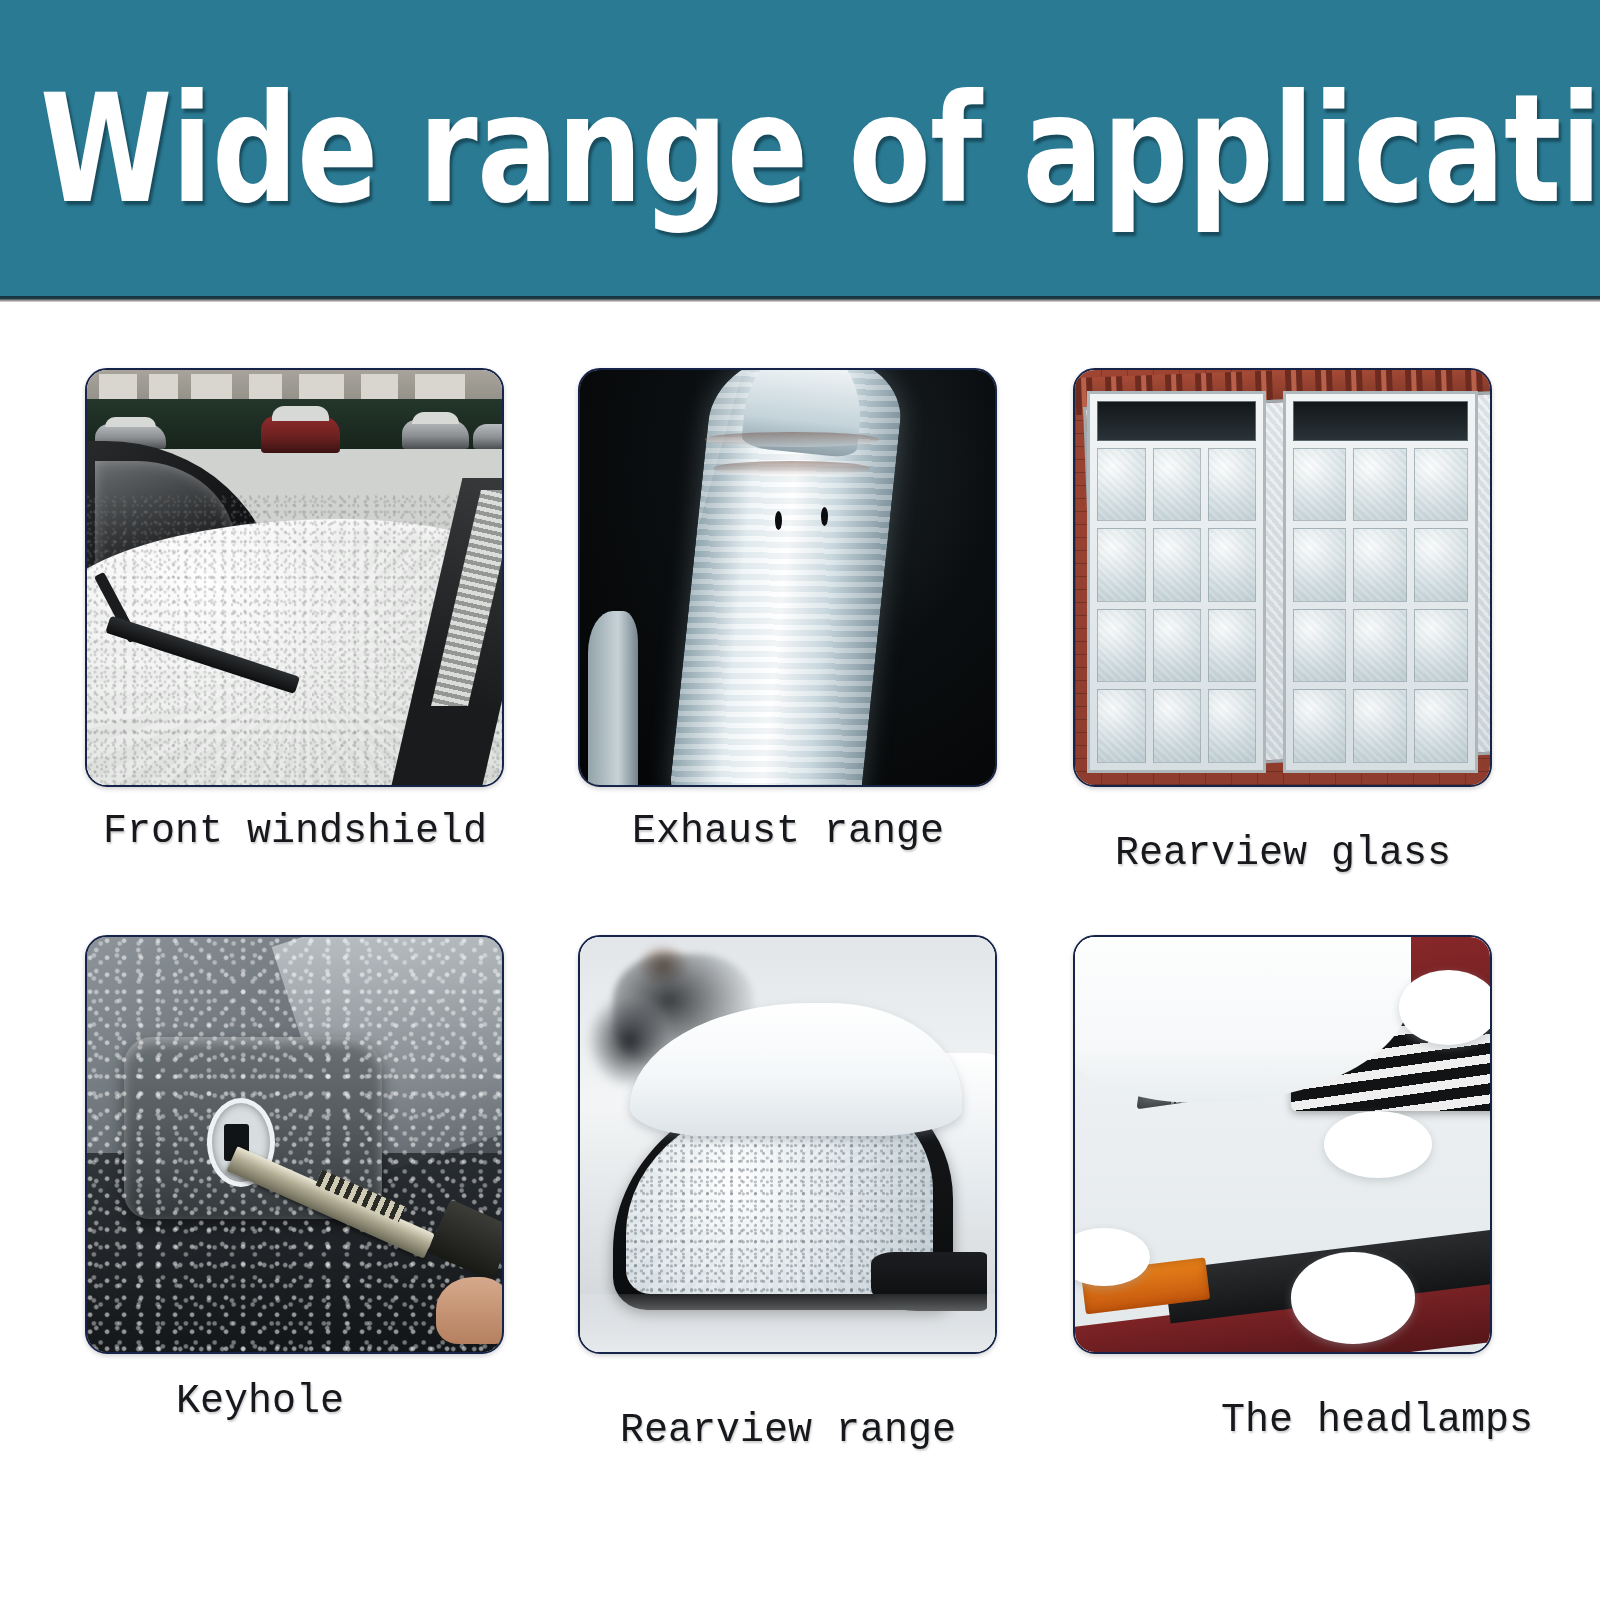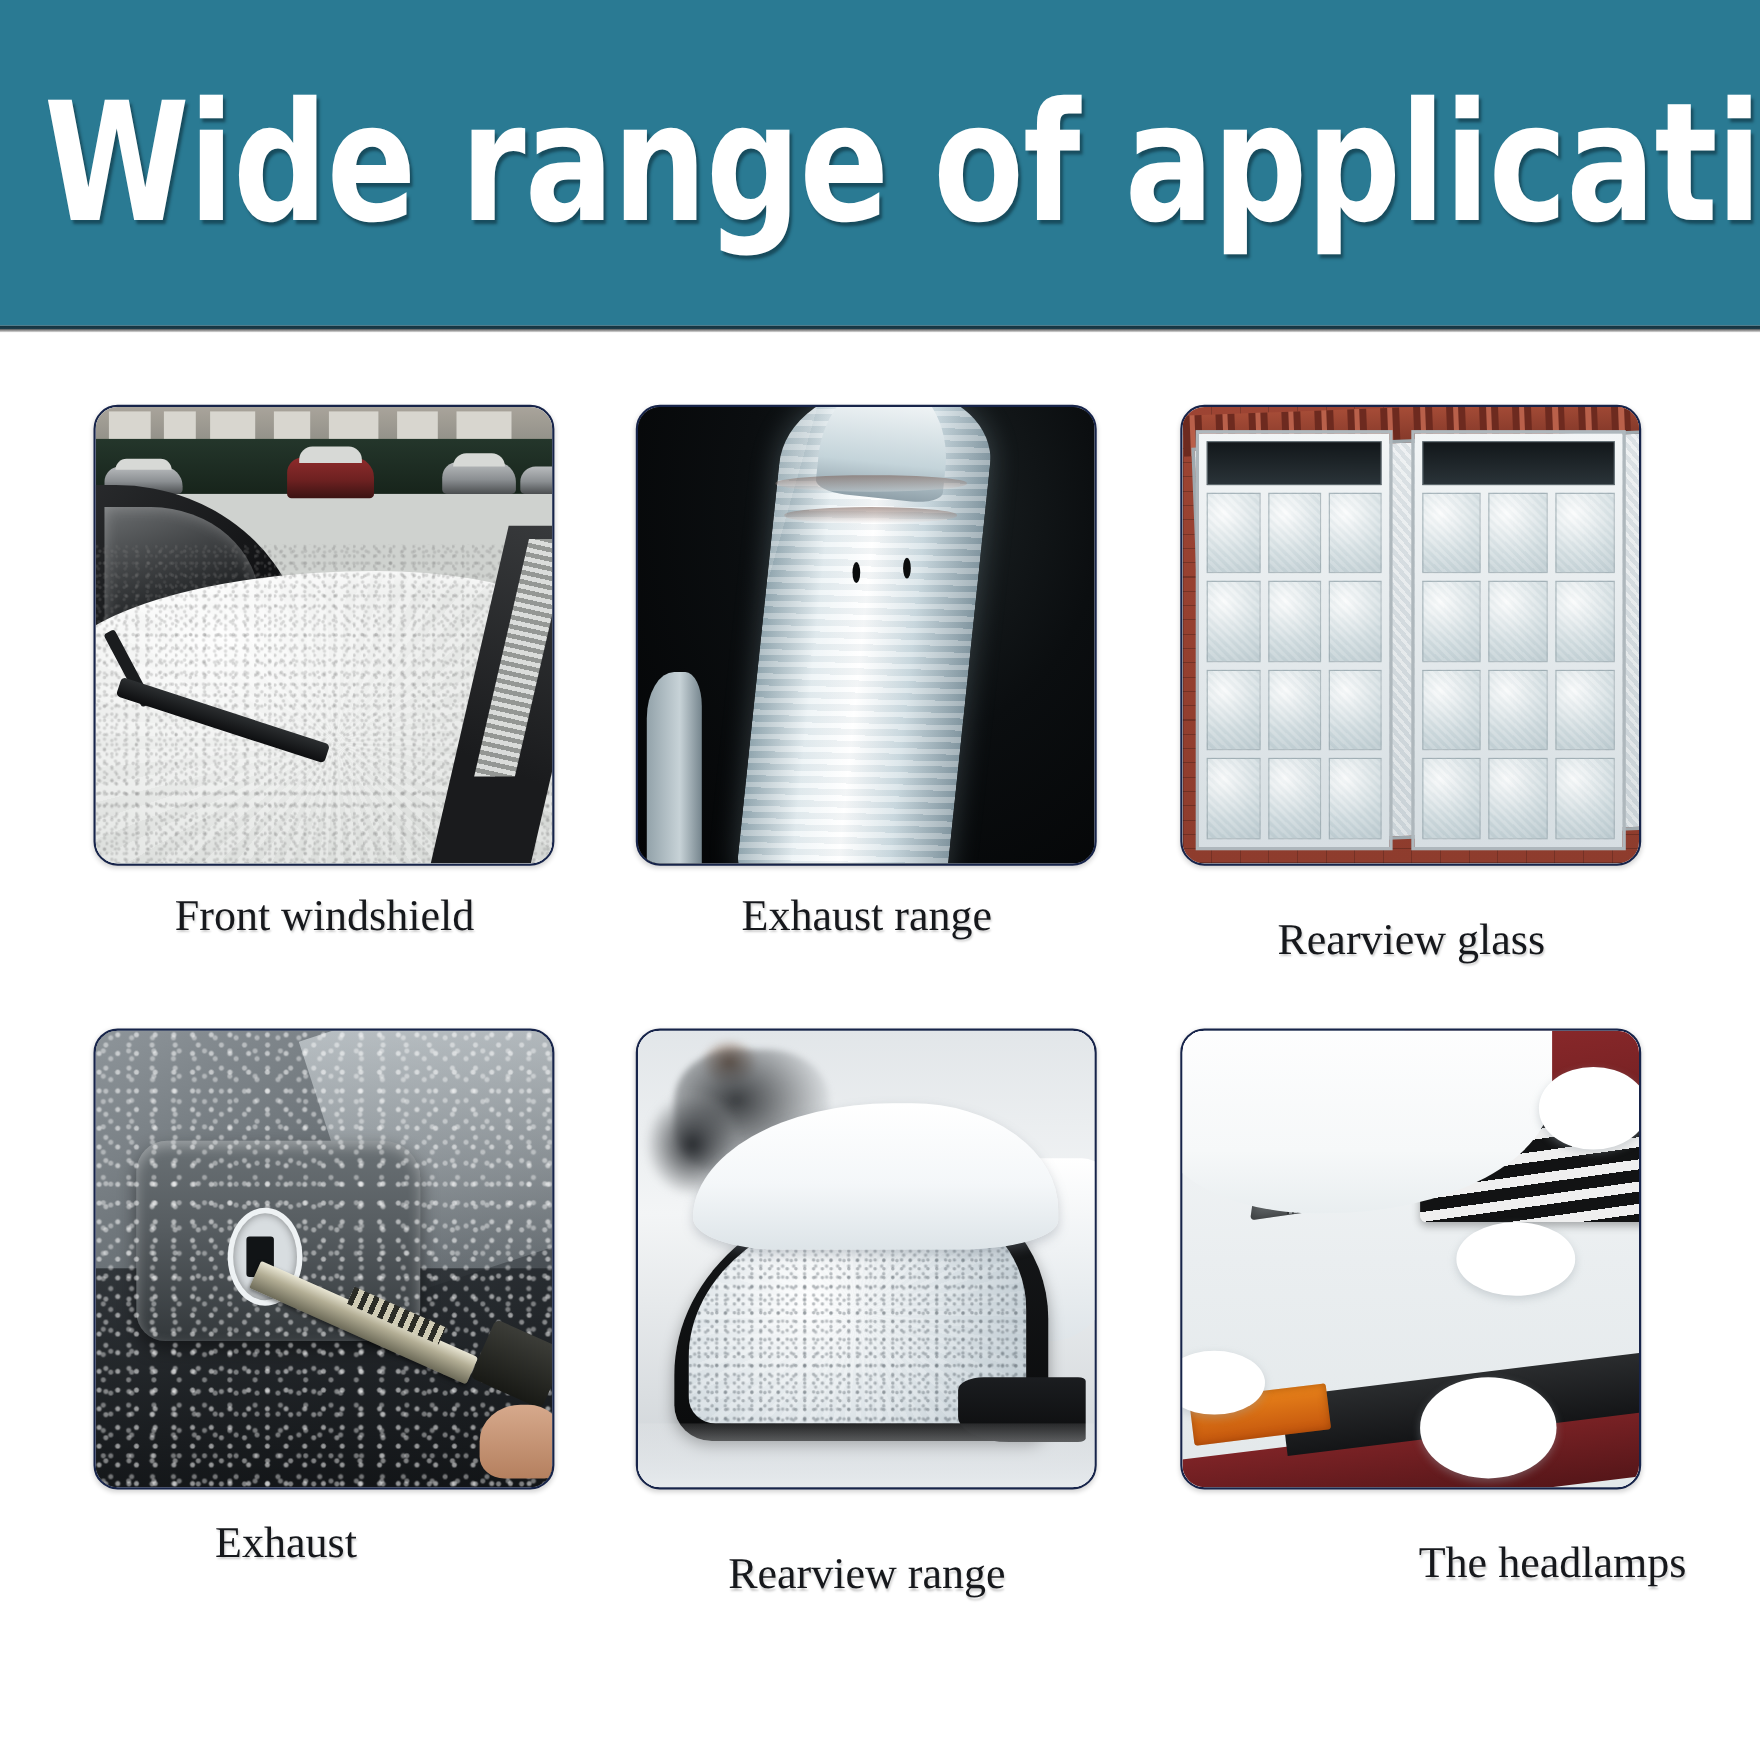--- a/index.html
+++ b/index.html
@@ -47,21 +47,21 @@
     overflow:hidden;
     background:#dfe4ea;
     box-shadow:0 2px 5px rgba(0,0,0,0.18);
   }
   .photo{position:absolute;left:0;top:0;width:100%;height:100%;overflow:hidden;}
   .caption{
     position:absolute;
     width:470px;
     text-align:center;
     color:#16181c;
-    font-family:Liberation Serif, serif;
+    font-family:Liberation Mono, monospace;
     font-weight:400;
     font-size:40px;
     line-height:48px;
     white-space:nowrap;
     text-shadow:1px 2px 2px rgba(0,0,0,0.20);
   }
 
   
   #cell-0{left:85px; top:66px;}
   #cell-1{left:578px;top:66px;}
@@ -503,21 +503,21 @@
         <div class="handlewell"></div>
         <div class="frost"></div>
         <div class="lock"></div>
         <div class="lockhole"></div>
         <div class="key"></div>
         <div class="keyteeth"></div>
         <div class="keybow"></div>
         <div class="finger"></div>
       </div>
     </div>
-    <div class="caption" id="cap-3">Exhaust</div>
+    <div class="caption" id="cap-3">Keyhole</div>
   </div>
 
   <div class="cell" id="cell-4">
     <div class="card">
       <div class="photo p5">
         <div class="bg"></div>
         <div class="bgbrown"></div>
         <div class="bgblur"></div>
         <div class="bgblur2"></div>
         <div class="armsnow"></div>

